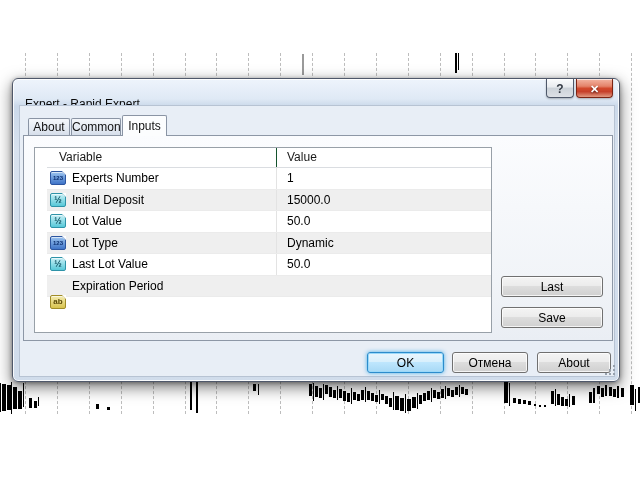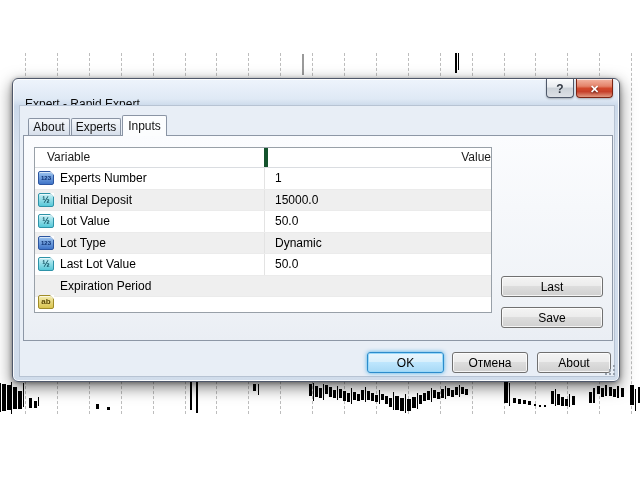--- a/index.html
+++ b/index.html
@@ -37,26 +37,26 @@
     border:1px solid #8a94a4;border-bottom:none;border-radius:2px 2px 0 0;
     background:linear-gradient(#f4f7fb,#e4eaf2 60%,#d6deea);}
   .tab-about{left:15px;top:39px;width:42px;height:17px;line-height:16px;}
   .tab-common{left:58px;top:39px;width:50px;height:17px;line-height:16px;}
   .tab.active{left:109px;top:36px;width:45px;height:21px;line-height:20px;background:#fcfdfe;z-index:4;}
 
   .panel{position:absolute;left:10px;top:56px;width:590px;height:206px;box-sizing:border-box;z-index:2;
     border:1px solid #8d97a6;background:linear-gradient(180deg,#fbfcfe,#f1f4f8 70%,#eaeef4);}
 
   
-  .itable{position:absolute;left:21px;top:68px;width:458px;height:166px;box-sizing:border-box;z-index:3;
-    background:#fff;border:1px solid #98a0a8;overflow:hidden;}
+  .itable{position:absolute;left:21px;top:68px;width:458px;height:186px;box-sizing:border-box;z-index:3;
+    background:#fff;border:1px solid #98a0a8;overflow:hidden;padding-left:12px;}
   .thead{display:flex;height:19px;border-bottom:1px solid #dadde1;background:#fff;}
   .th{font-size:12px;color:#1a1a1a;line-height:19px;box-sizing:border-box;}
   .th-var{width:229px;padding-left:12px;}
-  .th-val{flex:1;padding-left:10px;border-left:4px solid #14532d;text-align:right;}
+  .th-val{flex:1;padding-left:10px;border-left:1px solid #14532d;}
   .trow{display:flex;height:20.5px;border-bottom:1px solid #ebebeb;background:#fff;}
   .trow.alt{background:#efefef;}
   .tcell-var{width:229px;display:flex;align-items:center;box-sizing:border-box;padding-left:3px;
     font-size:12px;color:#000;}
   .tcell-val{flex:1;box-sizing:border-box;padding-left:10px;border-left:1px solid #e3e3e3;
     font-size:12px;color:#000;line-height:20px;}
   .ricon{position:relative;width:16px;height:14px;margin-right:6px;box-sizing:border-box;flex:0 0 16px;
     border-radius:2px 4px 2px 2px;text-align:center;font-weight:bold;
     box-shadow:inset 0 1px 0 rgba(255,255,255,0.6);}
   .ricon::after{content:"";position:absolute;right:-1px;top:-1px;width:0;height:0;
@@ -212,21 +212,21 @@
     <div class="cap-btn btn-help">
       <span>?</span>
     </div>
     <div class="cap-btn btn-close">
       <span>✕</span>
     </div>
 
     <div class="client"></div>
 
     <div class="tab tab-about">About</div>
-    <div class="tab tab-common">Experts</div>
+    <div class="tab tab-common">Common</div>
     <div class="tab active tab-inputs">Inputs</div>
 
     <div class="panel"></div>
 
     <div class="itable">
       <div class="thead">
         <div class="th th-var">Variable</div>
         <div class="th th-val">Value</div>
       </div>
       <div id="tbody">

